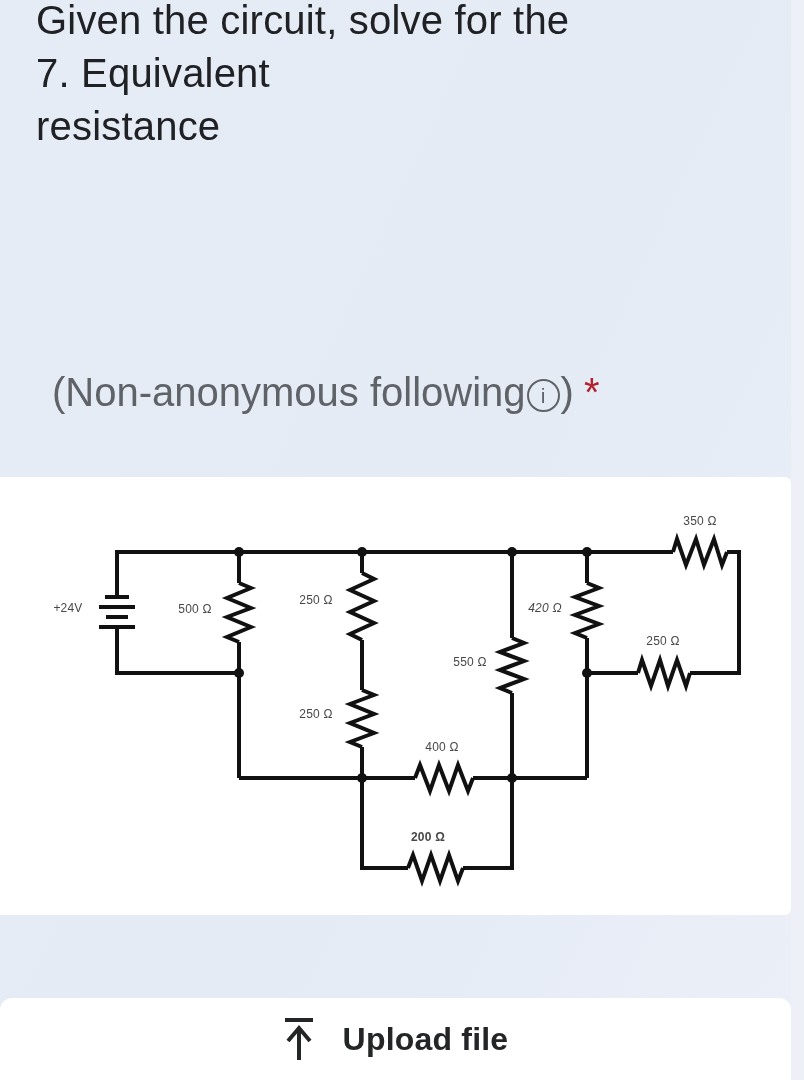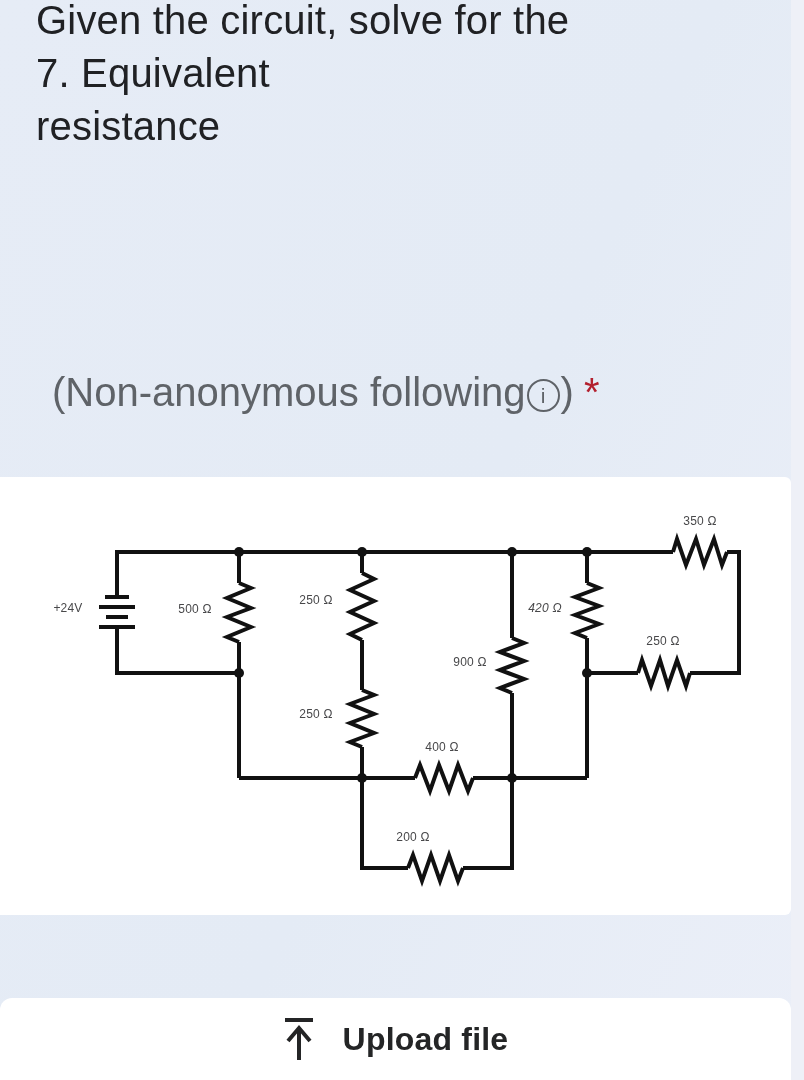--- a/index.html
+++ b/index.html
@@ -113,26 +113,26 @@
       <circle cx="587" cy="673" r="5"></circle>
     <circle cx="362" cy="778" r="5"></circle>
       <circle cx="512" cy="778" r="5"></circle>
   </g>
 </svg>
 
 <span class="rlabel ralign" style="left:36px;top:601px;">+24V</span>
 <span class="rlabel" style="left:163px;top:602px;">500 Ω</span>
 <span class="rlabel" style="left:284px;top:593px;">250 Ω</span>
 <span class="rlabel" style="left:284px;top:707px;">250 Ω</span>
-<span class="rlabel" style="left:438px;top:655px;">900 Ω</span>
+<span class="rlabel" style="left:438px;top:655px;">550 Ω</span>
 <span class="rlabel" style="left:513px;top:601px;font-style:italic;">420 Ω</span>
 <span class="rlabel" style="left:668px;top:514px;">350 Ω</span>
 <span class="rlabel" style="left:631px;top:634px;">250 Ω</span>
 <span class="rlabel" style="left:410px;top:740px;">400 Ω</span>
-<span class="rlabel" style="left:381px;top:830px;">200 Ω</span>
+<span class="rlabel" style="left:396px;top:830px;font-weight:bold;">200 Ω</span>
 
 <div class="gap-band"></div>
 
 <div class="upload-card">
   <svg width="32" height="44" viewBox="0 0 32 44">
     <g stroke="#242526" stroke-width="4" fill="none">
       <line x1="2" y1="3" x2="30" y2="3"></line>
       <line x1="16" y1="13" x2="16" y2="43"></line>
       <polyline points="5,24 16,11 27,24"></polyline>
     </g>

